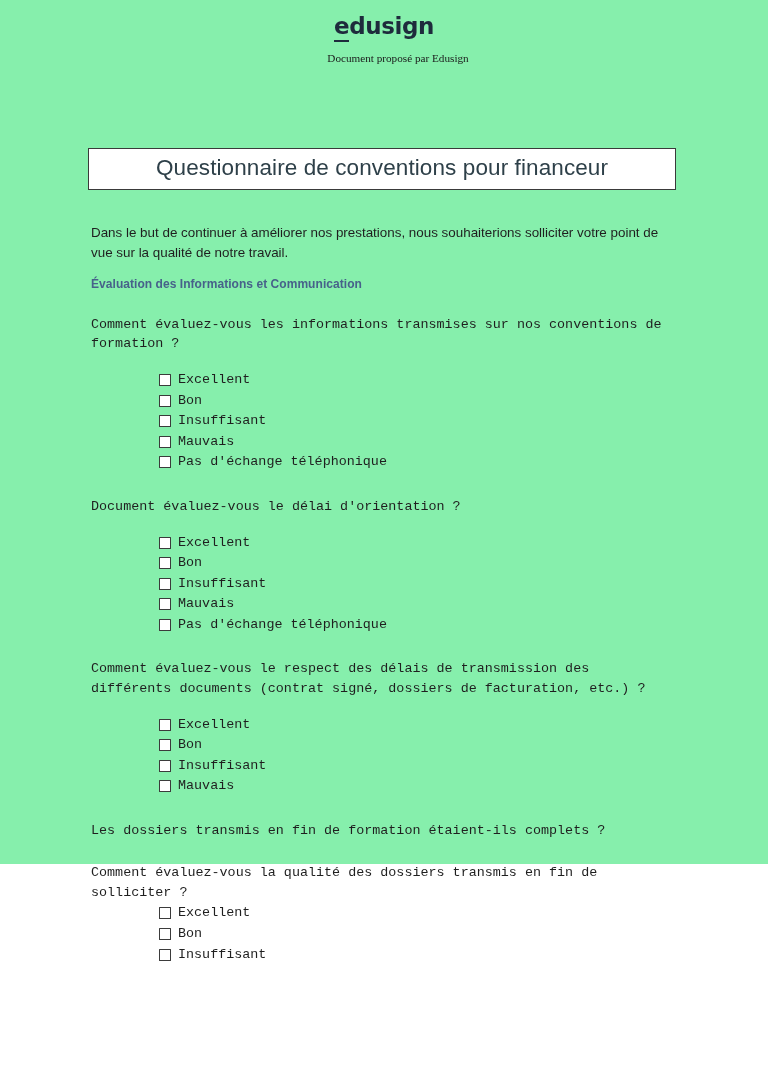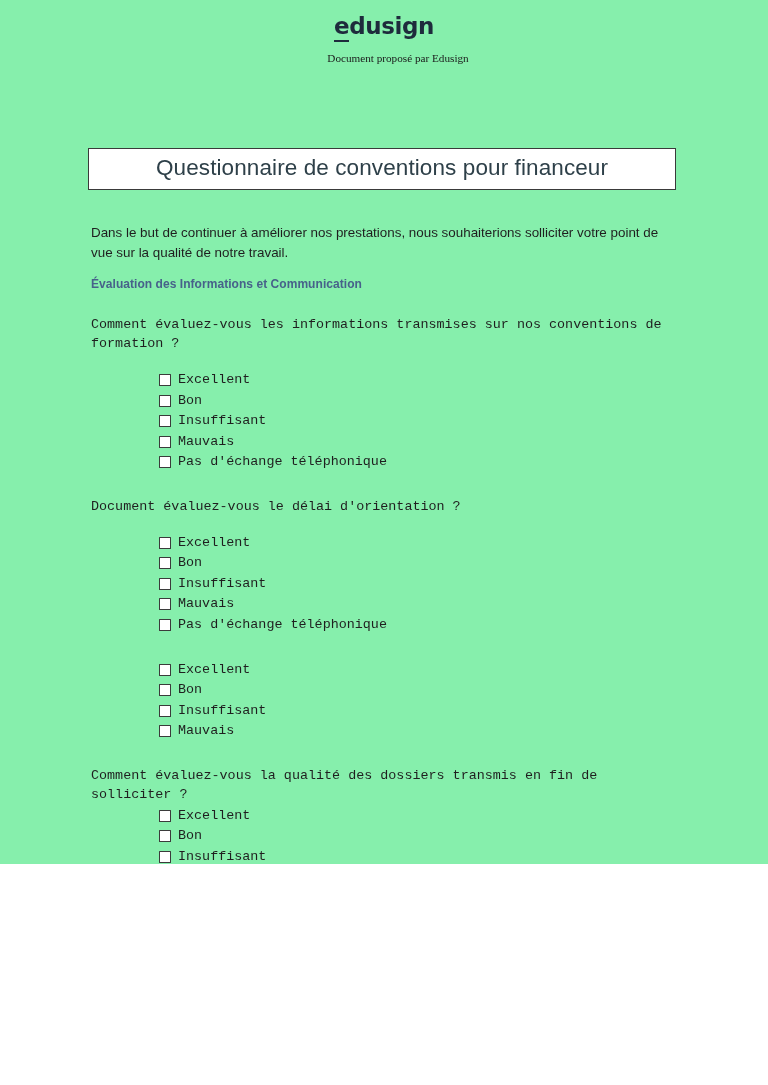--- a/index.html
+++ b/index.html
@@ -224,20 +224,21 @@
           <span class="option-label">Mauvais</span>
         </div>
         <div class="option-row">
           <span class="checkbox"></span>
           <span class="option-label">Pas d'échange téléphonique</span>
         </div>
       </div>
     </div>
 
     <div class="question-block">
+      <div class="question-text">Comment évaluez-vous le respect des délais de transmission des différents documents (contrat signé, dossiers de facturation, etc.) ?</div>
       <div class="options">
         <div class="option-row">
           <span class="checkbox"></span>
           <span class="option-label">Excellent</span>
         </div>
         <div class="option-row">
           <span class="checkbox"></span>
           <span class="option-label">Bon</span>
         </div>
         <div class="option-row">
@@ -245,20 +246,21 @@
           <span class="option-label">Insuffisant</span>
         </div>
         <div class="option-row">
           <span class="checkbox"></span>
           <span class="option-label">Mauvais</span>
         </div>
       </div>
     </div>
 
     <div class="question-block">
+      <div class="question-text">Les dossiers transmis en fin de formation étaient-ils complets ?</div>
     </div>
 
     <div class="question-block tight-gap">
       <div class="question-text">Comment évaluez-vous la qualité des dossiers transmis en fin de solliciter ?</div>
       <div class="options no-gap">
         <div class="option-row">
           <span class="checkbox"></span>
           <span class="option-label">Excellent</span>
         </div>
         <div class="option-row">

